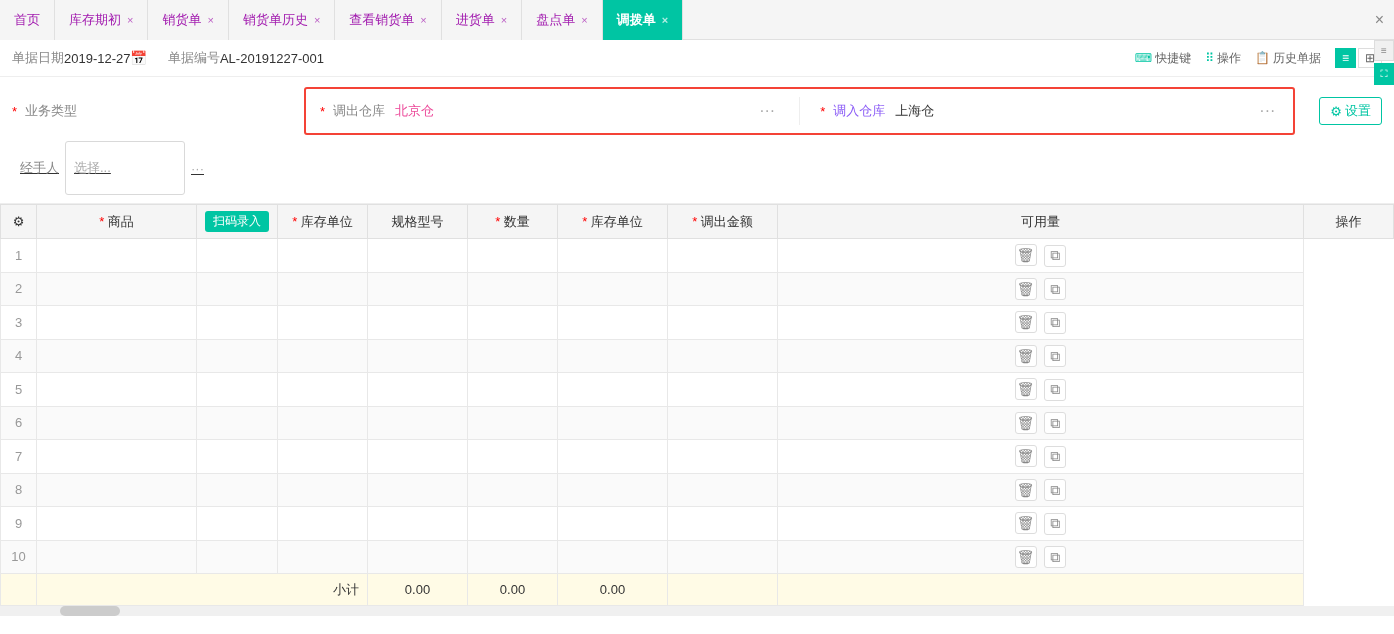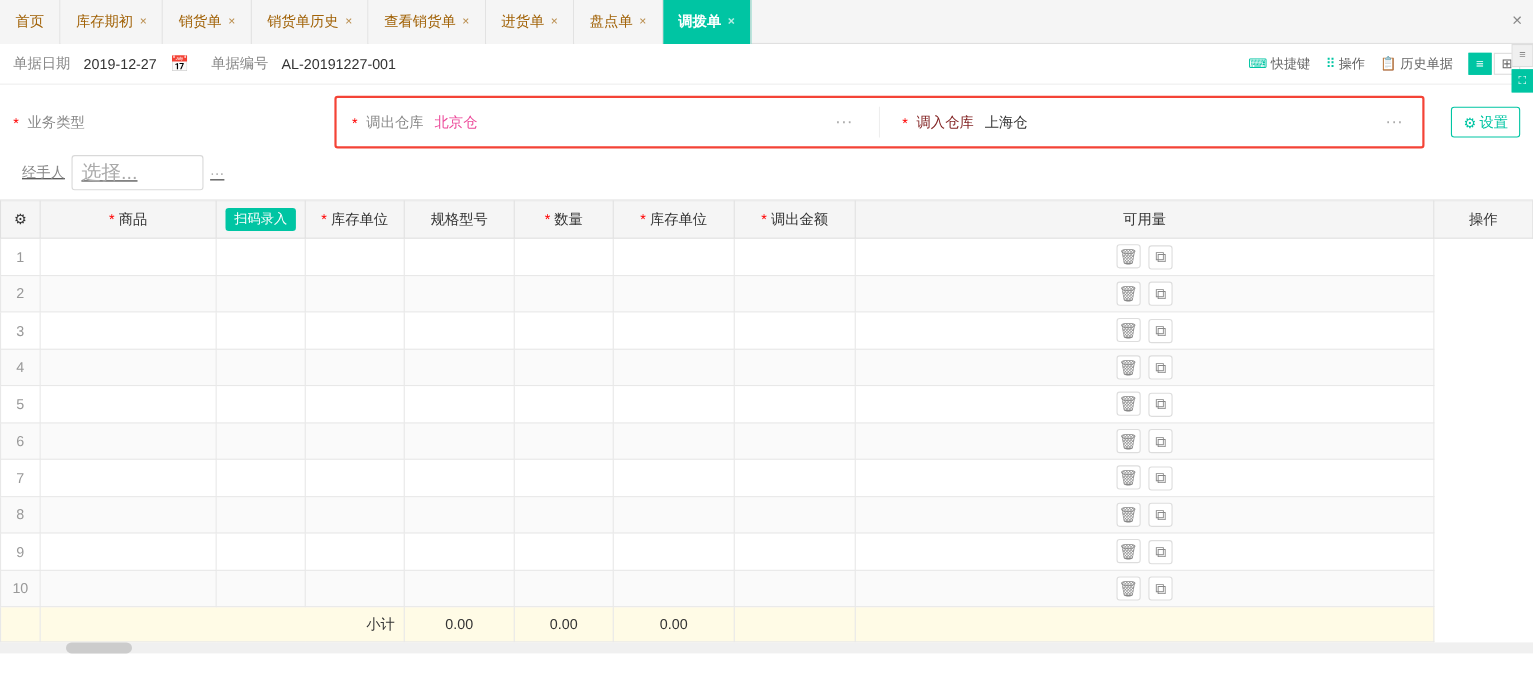--- a/index.html
+++ b/index.html
@@ -5,39 +5,39 @@
     * { box-sizing: border-box; margin: 0; padding: 0; }
     body { font-family: 'Microsoft YaHei', Arial, sans-serif; font-size: 13px; background: #fff; color: #333; overflow: hidden; }
 
     
     .tab-bar {
       display: flex; align-items: center; border-bottom: 1px solid #e0e0e0;
       background: #f5f5f5; padding: 0 0 0 0; height: 40px; position: relative;
     }
     .tab-item {
       display: flex; align-items: center; padding: 0 14px; height: 40px;
-      cursor: pointer; font-size: 13px; color: #a16207; border-right: 1px solid #e0e0e0;
+      cursor: pointer; font-size: 13px; color: #a21caf; border-right: 1px solid #e0e0e0;
       white-space: nowrap; background: #f5f5f5;
     }
     .tab-item.active {
       background: #00c5a3; color: #fff; font-weight: bold;
     }
     .tab-item .close-icon { margin-left: 6px; font-size: 11px; cursor: pointer; opacity: 0.7; }
     .tab-item.active .close-icon { color: #fff; }
     .tab-close-all {
       position: absolute; right: 10px; top: 50%; transform: translateY(-50%);
       cursor: pointer; font-size: 16px; color: #888;
     }
 
     
     .toolbar {
       display: flex; align-items: center; padding: 8px 12px; border-bottom: 1px solid #eee;
       background: #fff; gap: 20px;
     }
-    .toolbar-item { display: flex; align-items: center; gap: 12px; font-size: 13px; }
+    .toolbar-item { display: flex; align-items: center; gap: 0; font-size: 13px; }
     .toolbar-label { color: #888; }
     .toolbar-value { color: #333; }
     .toolbar-icon { color: #00c5a3; font-size: 14px; cursor: pointer; }
     .toolbar-right {
       margin-left: auto; display: flex; align-items: center; gap: 14px; font-size: 12px; color: #666;
     }
     .toolbar-right-item { display: flex; align-items: center; gap: 3px; cursor: pointer; }
     .view-toggle { display: flex; gap: 2px; }
     .view-btn {
       padding: 2px 6px; border: 1px solid #ddd; cursor: pointer; font-size: 12px;
@@ -45,22 +45,22 @@
     }
     .view-btn.active { background: #00c5a3; color: #fff; border-color: #00c5a3; }
     .form-field { display: flex; align-items: center; gap: 6px; margin-right: 20px; }
     .required-star { color: #f00; margin-right: 2px; }
     .field-select {
       display: flex; align-items: center; border: 1px solid #d9d9d9; border-radius: 3px;
       padding: 3px 8px; min-width: 120px; cursor: pointer; background: #fff;
     }
     .field-select .arrow { margin-left: auto; color: #aaa; }
     .field-input {
-      border: 1px solid #d9d9d9; border-radius: 3px; padding: 3px 8px; min-width: 120px;
-      cursor: pointer; background: #fff; color: #aaa; font-size: 18px;
+      border: 1px solid #d9d9d9; border-radius: 3px; padding: 17px 8px; min-width: 120px;
+      cursor: pointer; background: #fff; color: #aaa; font-size: 13px;
     }
 
     
     .warehouse-section {
       border: 2px solid #f44336; border-radius: 3px; display: flex; align-items: center;
       padding: 8px 14px; margin: 0 12px 0 0; flex: 1;
     }
     .warehouse-field { display: flex; align-items: center; flex: 1; gap: 6px; }
     .warehouse-divider { width: 1px; background: #eee; height: 28px; margin: 0 20px; }
     .dots-btn { color: #aaa; cursor: pointer; margin-left: auto; font-size: 16px; padding: 0 4px; }
@@ -198,21 +198,21 @@
       <div class="warehouse-field">
         <span class="required-star">*</span>
         <span style="color:#888;">调出仓库</span>
         <span style="color:#ec4899; margin-left:4px;">北京仓</span>
         <span class="dots-btn">···</span>
       </div>
       <div class="warehouse-divider"></div>
 
       <div class="warehouse-field">
         <span class="required-star">*</span>
-        <span style="color:#7f1d1d;">调入仓库</span>
+        <span style="color:#8b5cf6;">调入仓库</span>
         <span style="color:#333; margin-left:4px;">上海仓</span>
         <span class="dots-btn">···</span>
       </div>
     </div>
 
     <div class="settings-btn">
       <span>⚙</span>
       <span>设置</span>
     </div>
   </div>

